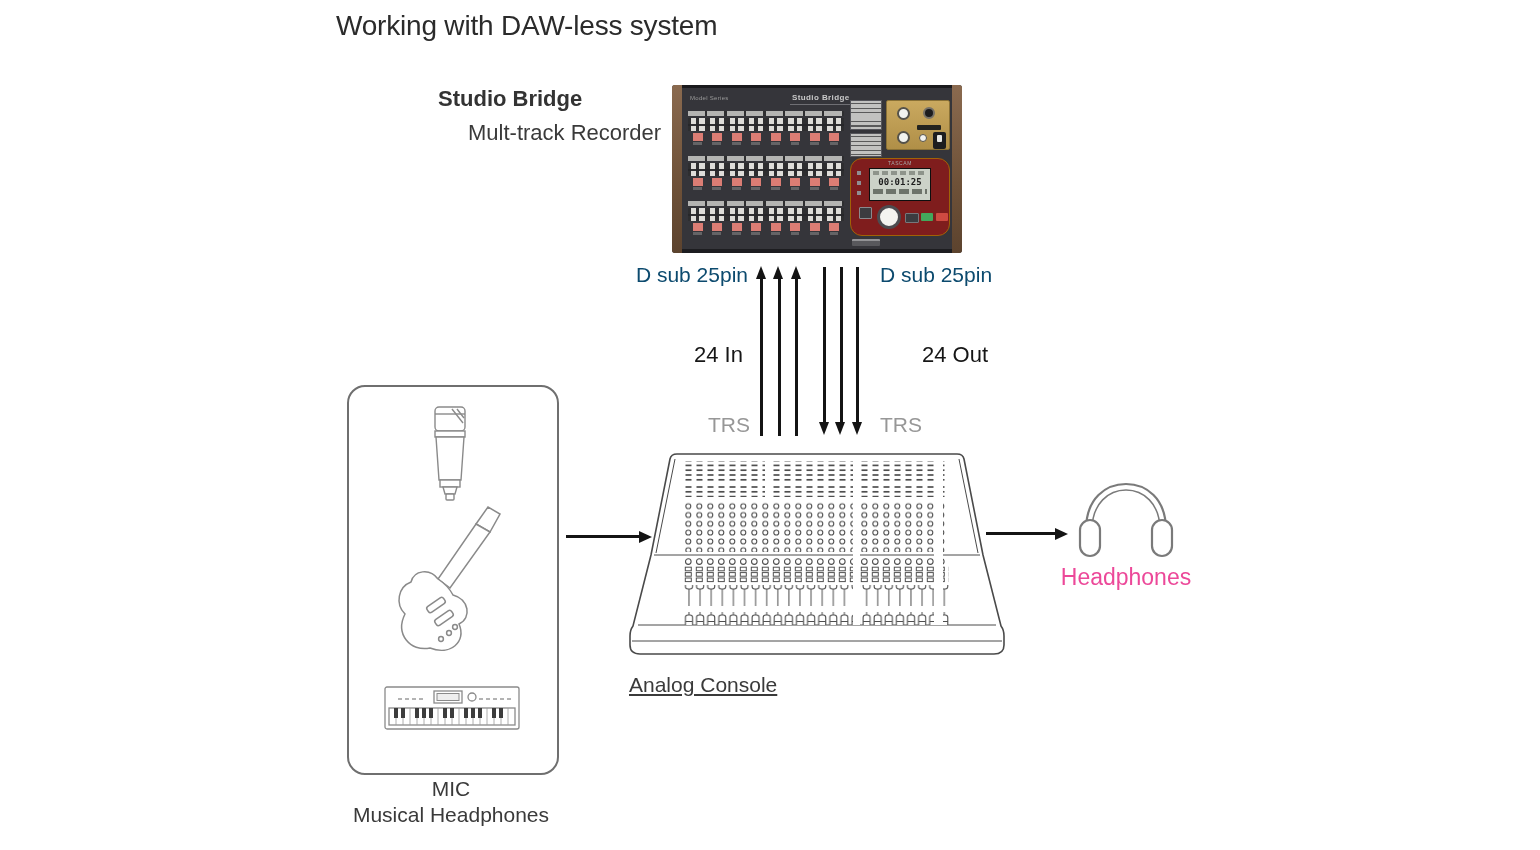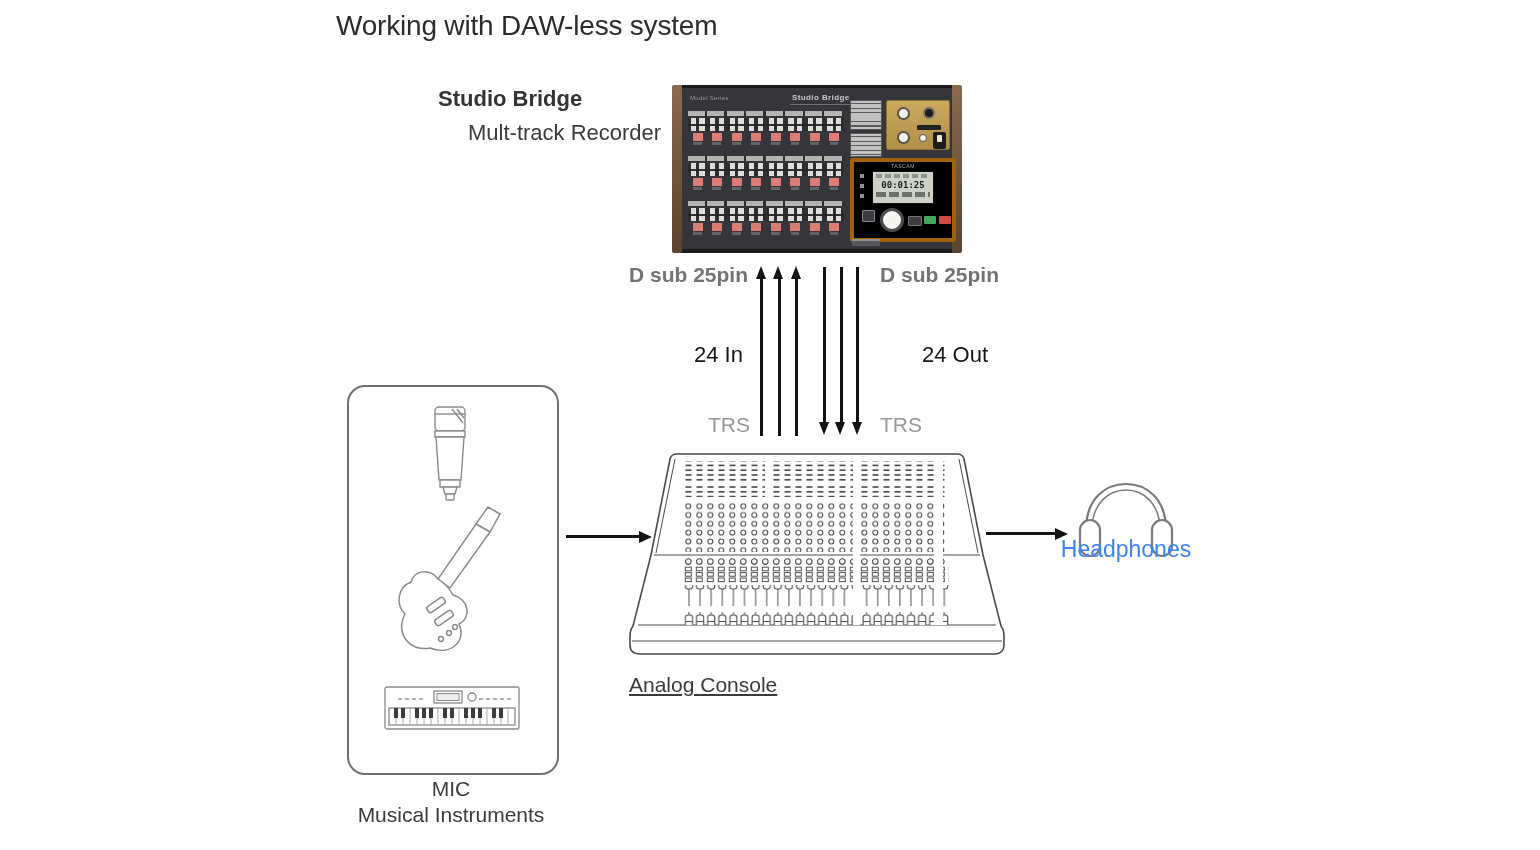--- a/index.html
+++ b/index.html
@@ -4,26 +4,26 @@
 <style>
   html,body{margin:0;padding:0;background:#fff;}
   .stage{position:relative;width:1540px;height:850px;background:#ffffff;overflow:hidden;
          font-family:"Liberation Sans","DejaVu Sans",sans-serif;color:#222;}
   .abs{position:absolute;}
 
   
   .title{left:336px;top:10px;font-size:28px;font-weight:400;color:#2b2b2b;letter-spacing:-0.2px;}
   .dev-name{left:438px;top:86px;font-size:22px;font-weight:700;color:#333;}
   .dev-sub{left:438px;top:120px;font-size:22px;font-weight:400;color:#3a3a3a;margin-left:30px;}
-  .gray-lbl{font-size:21px;color:#737373;font-weight:bold;}
+  .gray-lbl{font-size:21px;color:#0c4a6e;}
   .io-lbl{font-size:22px;color:#161616;}
   .trs-lbl{font-size:21px;color:#979797;}
   .console-lbl{left:629px;top:673px;font-size:21px;color:#3a3a3a;text-decoration:underline;}
   .src-lbl{font-size:21px;color:#3a3a3a;text-align:center;}
-  .hp-lbl{left:1038px;top:536px;width:176px;text-align:center;font-size:23px;color:#3b82f6;}
+  .hp-lbl{left:1038px;top:564px;width:176px;text-align:center;font-size:23px;color:#ec4899;}
 
   
   .hline{position:absolute;height:3px;background:#141414;}
   .hline.head-r::after{content:"";position:absolute;right:-12px;top:-4.5px;
       border-style:solid;border-width:6px 0 6px 13px;
       border-color:transparent transparent transparent #141414;}
   .vline{position:absolute;width:3px;background:#141414;}
   .vline.head-u::before{content:"";position:absolute;top:-12px;left:-4.2px;
       border-style:solid;border-width:0 5.6px 13px 5.6px;
       border-color:transparent transparent #141414 transparent;}
@@ -56,21 +56,21 @@
       background-image:repeating-linear-gradient(180deg,rgba(0,0,0,0) 0 2px,#5a5a5a 2px 3px,rgba(0,0,0,0) 3px 4.5px);}
   .lb1{top:12px;height:28px;}
   .lb2{top:45px;height:22px;}
   .gold{position:absolute;left:204px;top:12px;width:62px;height:48px;border-radius:2px;
         background:linear-gradient(180deg,#caa95f,#b08f47);border:1px solid #8a7136;}
   .knob{position:absolute;border-radius:50%;background:#f2f2ee;border:2px solid #55524a;}
   .jack{position:absolute;border-radius:50%;background:#1c1c1e;border:2px solid #777268;}
   .gold-bar{position:absolute;left:30px;top:24px;width:24px;height:5px;background:#23231f;border-radius:1px;}
   .pwr{position:absolute;left:46px;top:31px;width:13px;height:17px;background:#1d1d1f;border-radius:2px;}
   .pwr::after{content:"";position:absolute;left:4px;top:3px;width:5px;height:7px;background:#e8e8e4;border-radius:1px;}
-  .display{position:absolute;left:168px;top:70px;width:98px;height:76px;background:#000000;border-radius:3px;border:4px solid #a16207;}
+  .display{position:absolute;left:168px;top:70px;width:98px;height:76px;background:#7f1d1d;border-radius:12px;border:1px solid #a16207;}
   .tascam{position:absolute;left:0;right:0;top:1px;text-align:center;font-size:5px;color:#a8a8a8;letter-spacing:.6px;}
   .lcd{position:absolute;left:18px;top:9px;width:60px;height:31px;background:#ccd2c8;border:1px solid #0e0e0e;}
   .lcd-top{height:4px;margin:2px 3px 0;background:repeating-linear-gradient(90deg,#8e948b 0 6px,rgba(0,0,0,0) 6px 9px);}
   .lcd-counter{margin-top:2px;text-align:center;font-family:"DejaVu Sans Mono",monospace;font-size:9px;font-weight:700;color:#1d1d1d;}
   .lcd-bot{height:5px;margin:2px 3px 0;background:repeating-linear-gradient(90deg,#6d736a 0 10px,rgba(0,0,0,0) 10px 13px);}
   .disp-glyphs{position:absolute;left:6px;top:12px;width:4px;height:26px;
       background:repeating-linear-gradient(180deg,#8f8f93 0 4px,rgba(0,0,0,0) 4px 10px);}
   .jog{position:absolute;left:26px;top:46px;width:18px;height:18px;border-radius:50%;background:#f4f4f0;border:3px solid #4c4c50;}
   .small-btn{position:absolute;left:8px;top:48px;width:11px;height:10px;background:#3c3c40;border:1px solid #8a8a8e;border-radius:1px;}
   .tr-btn{position:absolute;top:54px;width:12px;height:8px;border-radius:1px;}
@@ -240,21 +240,21 @@
         <rect x="66" y="22" width="4" height="10"></rect>
       <rect x="80" y="22" width="4" height="10"></rect>
         <rect x="87" y="22" width="4" height="10"></rect>
         <rect x="94" y="22" width="4" height="10"></rect>
       <rect x="108" y="22" width="4" height="10"></rect>
         <rect x="115" y="22" width="4" height="10"></rect>
     </g>
   </svg>
 
   <div class="abs src-lbl" style="left:347px;top:777px;width:208px;">MIC</div>
-  <div class="abs src-lbl" style="left:316px;top:803px;width:270px;">Musical Instruments</div>
+  <div class="abs src-lbl" style="left:316px;top:803px;width:270px;">Musical Headphones</div>
 
   <div class="hline head-r" style="left:566px;top:535px;width:74px;"></div>
 
   <svg class="abs" style="left:628px;top:449px;" width="378" height="213" viewBox="0 0 378 213">
     <defs>
       <pattern id="pm" width="11" height="36" patternUnits="userSpaceOnUse">
         <g stroke="#4f4f4f" stroke-width="1.7">
           <line x1="2.5" y1="2" x2="8.5" y2="2"></line>
             <line x1="2.5" y1="6.8" x2="8.5" y2="6.8"></line>
           <line x1="2.5" y1="11.6" x2="8.5" y2="11.6"></line>

